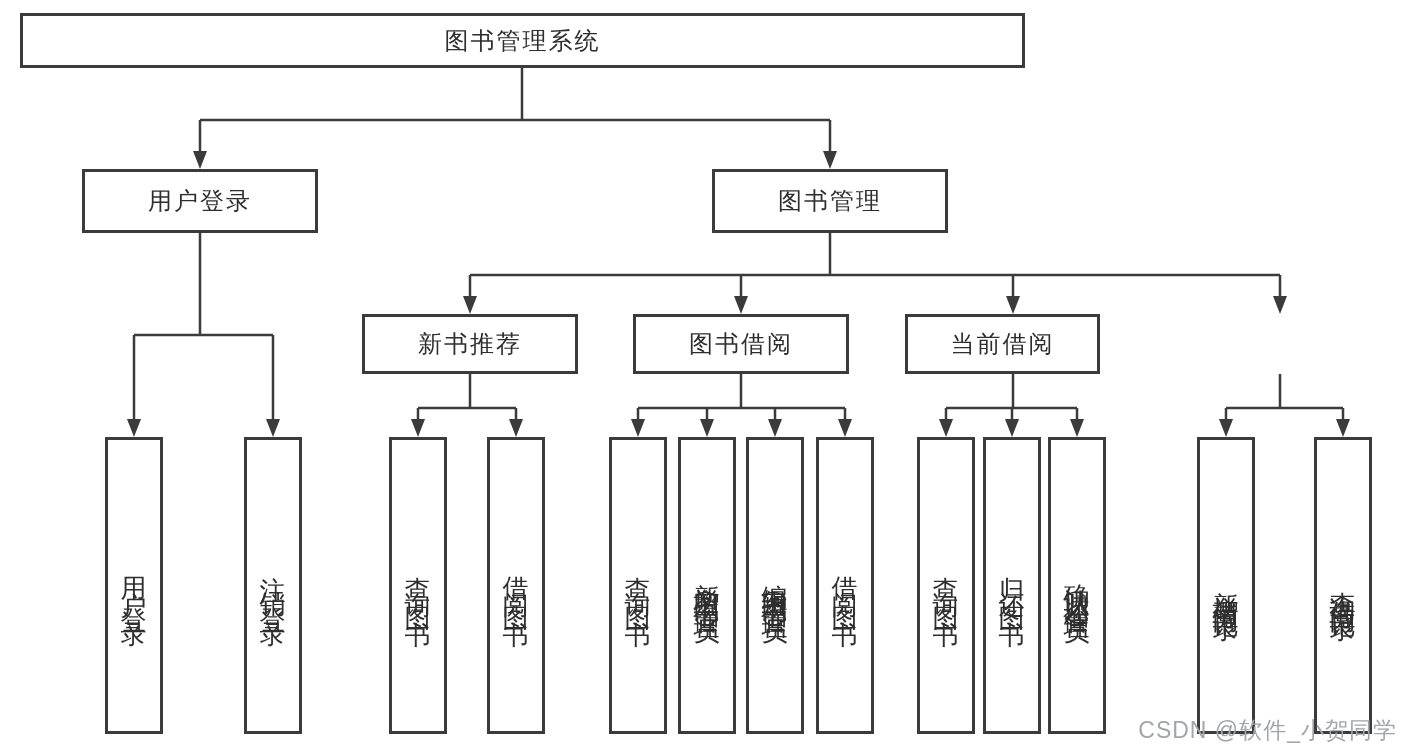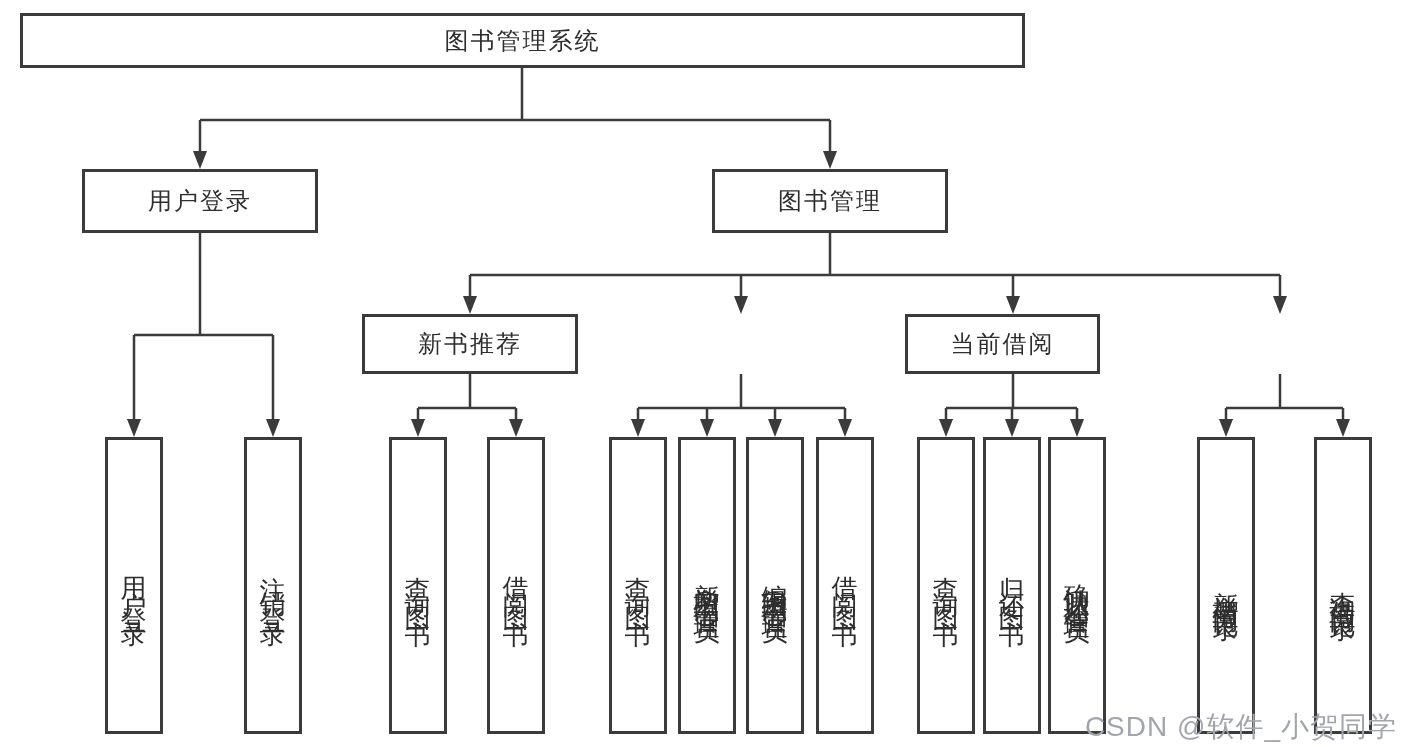--- a/index.html
+++ b/index.html
@@ -37,21 +37,21 @@
     text-orientation: mixed;
     font-size: 26px;
     letter-spacing: 5px;
     line-height: 1;
   }
   .vnode.short span { letter-spacing: 15px; }
   .watermark {
     position: absolute;
     right: 8px;
     bottom: 1px;
-    font-size: 28px;
+    font-size: 23px;
     letter-spacing: 1px;
     color: #a2a5ac;
     z-index: 3;
   }
 </style>
 </head>
 <body>
 
 <div class="canvas">
 
@@ -75,20 +75,21 @@
       M939 419 h14 L946 437 Z  M1005 419 h14 L1012 437 Z  M1070 419 h14 L1077 437 Z
       M1219 419 h14 L1226 437 Z  M1336 419 h14 L1343 437 Z"></path>
   </svg>
 
   <div class="node" style="left:20px; top:13px; width:1005px; height:55px;">图书管理系统</div>
 
   <div class="node" style="left:82px; top:169px; width:236px; height:64px;">用户登录</div>
   <div class="node" style="left:362px; top:314px; width:216px; height:60px;">新书推荐</div>
 
   <div class="node" style="left:712px; top:169px; width:236px; height:64px;">图书管理</div>
+  <div class="node" style="left:633px; top:314px; width:216px; height:60px;">图书借阅</div>
   <div class="node" style="left:905px; top:314px; width:195px; height:60px;">当前借阅</div>
 
   <div class="node vnode short" style="left:105px; top:437px; width:58px; height:297px;">
     <span>用户登录</span>
   </div>
   <div class="node vnode short" style="left:244px; top:437px; width:58px; height:297px;">
     <span>注销登录</span>
   </div>
 
   <div class="node vnode short" style="left:389px; top:437px; width:58px; height:297px;">

